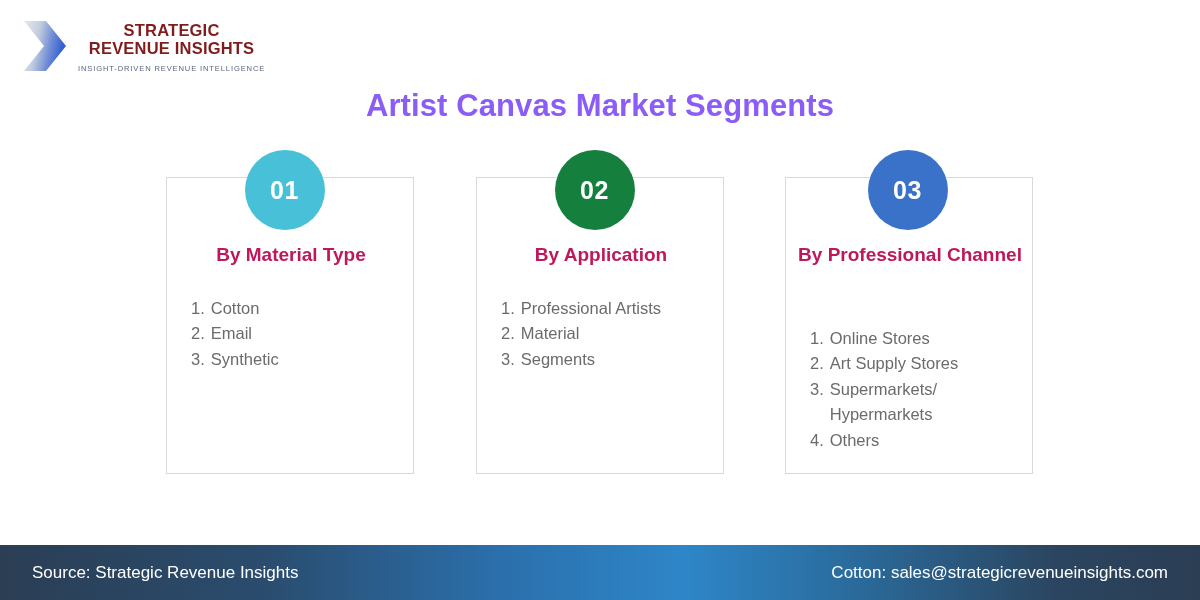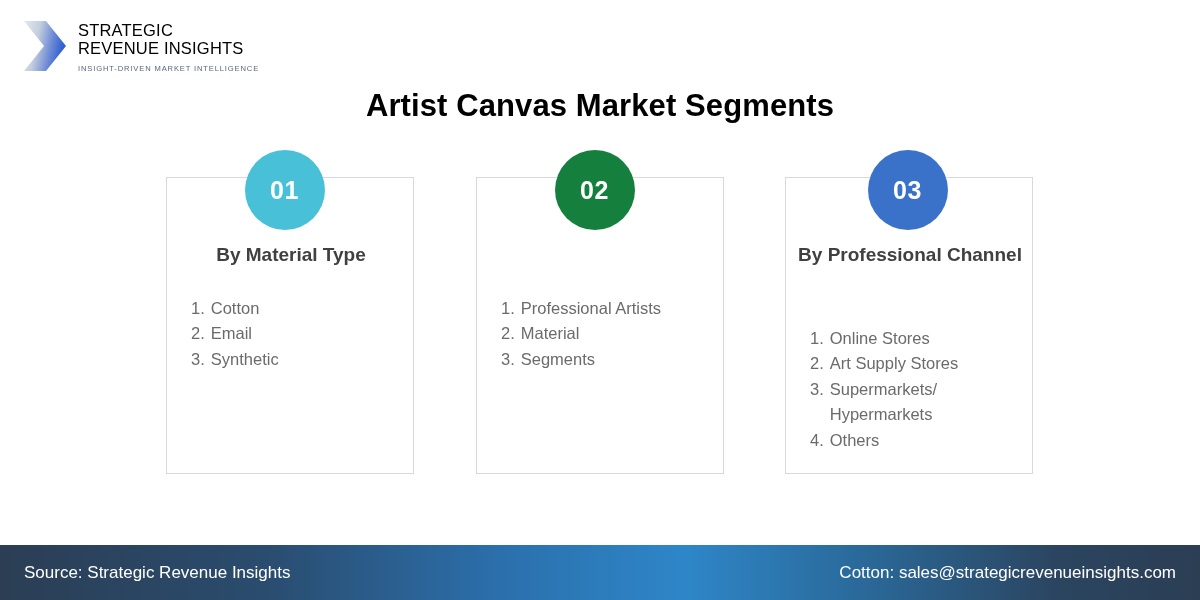--- a/index.html
+++ b/index.html
@@ -32,46 +32,47 @@
     display: block;
   }
   .logo-text-group {
     display: flex;
     flex-direction: column;
     justify-content: center;
     padding-top: 2px;
   }
   .logo-line1, .logo-line2 {
     font-family: "Liberation Sans", sans-serif;
-    font-weight: normal;
+    font-weight: bold;
     font-size: 16.5px;
     letter-spacing: 0.2px;
-    color: #000000;
+    color: #7f1d1d;
     line-height: 1.12;
     white-space: nowrap;
+    text-align: center;
   }
   .logo-tagline {
     margin-top: 7px;
     font-size: 7.6px;
     letter-spacing: 0.85px;
     color: #5b6480;
     white-space: nowrap;
     font-family: "Liberation Sans", sans-serif;
   }
 
   
   .page-title {
     position: absolute;
     left: 0;
     top: 88px;
     width: 1200px;
     text-align: center;
     font-size: 31px;
     font-weight: bold;
-    color: #000000;
+    color: #8b5cf6;
     letter-spacing: 0.1px;
     font-family: "Liberation Sans", sans-serif;
   }
 
   
   .cards-row {
     position: absolute;
     left: 166px;
     top: 150px;
     width: 869px;
@@ -119,21 +120,21 @@
   .badge-wrap-2 { left: 619px; padding-left: 8px; }
 
   .card-heading {
     position: absolute;
     top: 62px;
     left: 8px;
     width: 232px;
     text-align: center;
     font-size: 19px;
     font-weight: bold;
-    color: #404040;
+    color: #be185d;
     line-height: 1.55;
     font-family: "Liberation Sans", sans-serif;
   }
   .card-list {
     position: absolute;
     left: 24px;
     right: 12px;
     top: 118px;
     margin: 0;
     padding: 0;
@@ -163,21 +164,21 @@
         #2a4c6e 22%,
         #2b70ad 42%,
         #2e86c8 57%,
         #2a6999 72%,
         #2b4560 88%,
         #2b3e54 100%);
     display: flex;
     align-items: center;
     justify-content: space-between;
     box-sizing: border-box;
-    padding: 0 24px;
+    padding: 0 32px;
   }
   .footer-text {
     color: #ffffff;
     font-size: 17px;
     font-family: "Liberation Sans", sans-serif;
     white-space: nowrap;
   }
 </style>
 </head>
 <body>
@@ -190,21 +191,21 @@
         <stop offset="38%" stop-color="#c3cede"></stop>
         <stop offset="72%" stop-color="#6f8bd6"></stop>
         <stop offset="100%" stop-color="#2f5fd0"></stop>
       </linearGradient>
     </defs>
     <path d="M2 3 L24 3 L44 28 L24 53 L2 53 L22 28 Z" fill="url(#markGrad)"></path>
   </svg>
   <div class="logo-text-group">
     <div class="logo-line1">STRATEGIC</div>
     <div class="logo-line2">REVENUE INSIGHTS</div>
-    <div class="logo-tagline">INSIGHT-DRIVEN MARKET INTELLIGENCE</div>
+    <div class="logo-tagline">INSIGHT-DRIVEN REVENUE INTELLIGENCE</div>
   </div>
 </div>
 
 <div class="page-title">Artist Canvas Market Segments</div>
 
 <div class="cards-row">
 
   <div class="card card-0">
     <div class="card-heading">By Material Type</div>
     <ul class="card-list">
@@ -217,20 +218,21 @@
         <span class="li-text">Email</span>
       </li>
       <li>
         <span class="li-num">3.</span>
         <span class="li-text">Synthetic</span>
       </li>
     </ul>
   </div>
 
   <div class="card card-1">
+    <div class="card-heading">By Application</div>
     <ul class="card-list">
       <li>
         <span class="li-num">1.</span>
         <span class="li-text">Professional Artists</span>
       </li>
       <li>
         <span class="li-num">2.</span>
         <span class="li-text">Material</span>
       </li>
       <li>

